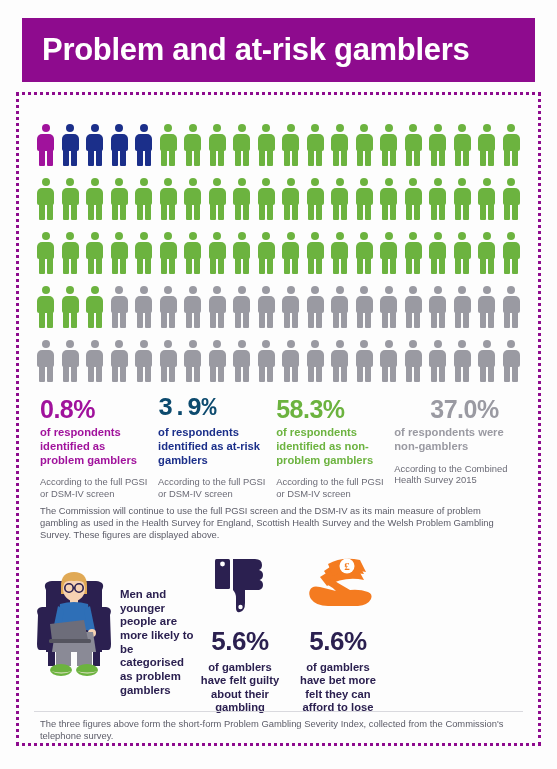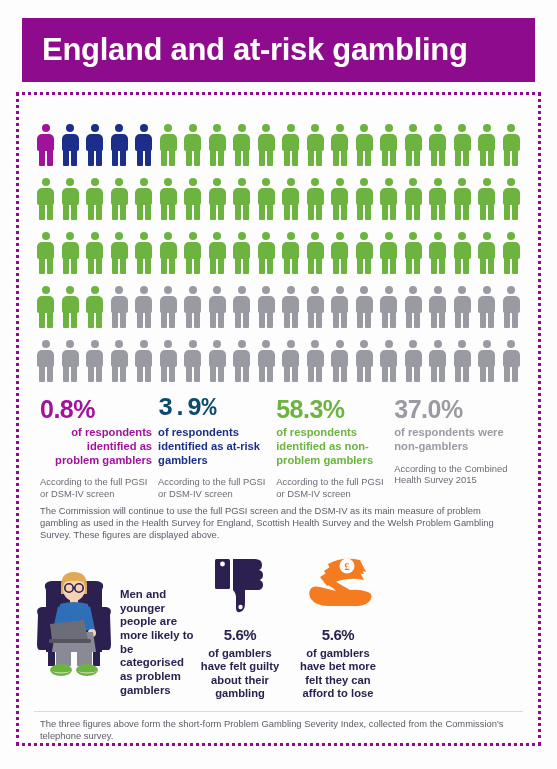--- a/index.html
+++ b/index.html
@@ -171,21 +171,21 @@
     top: 0;
     text-align: center;
   }
   .icon-stat .icon-wrap {
     height: 62px;
     display: flex;
     align-items: flex-end;
     justify-content: center;
   }
   .icon-stat .big-num {
-    font-size: 15px;
+    font-size: 26px;
     font-weight: bold;
     color: #2b2050;
     margin-top: 12px;
     letter-spacing: -0.4px;
   }
   .icon-stat .cap {
     font-size: 11.2px;
     font-weight: bold;
     color: #2b2050;
     line-height: 1.2;
@@ -213,21 +213,21 @@
     color: #5c5c68;
     line-height: 1.3;
   }
 </style>
 </head>
 <body>
 
 <div class="page">
 
   <div class="header-bar" style="background: rgb(142, 11, 142);">
-    <div class="header-title">England and at-risk gambling</div>
+    <div class="header-title">Problem and at-risk gamblers</div>
   </div>
 
   <div class="dotted-frame" style="border-color: rgb(142, 11, 142);"></div>
 
   <div class="people-grid">
       <div class="person" style="color: rgb(160, 18, 156);">
         <span class="head"></span>
         <span class="body"></span>
         <span class="legL"></span>
         <span class="legR"></span>
@@ -825,38 +825,38 @@
         <span class="body"></span>
         <span class="legL"></span>
         <span class="legR"></span>
       </div>
     </div>
 
   <div class="stats-row">
 
     <div class="stat-col">
       <div class="stat-value" style="color: rgb(160, 18, 156);">0.8%</div>
-      <div class="stat-desc" style="color: rgb(160, 18, 156); text-align: right;">of respondents identified as problem gamblers</div>
+      <div class="stat-desc" style="color: rgb(160, 18, 156);">of respondents identified as problem gamblers</div>
       <div class="stat-source">According to the full PGSI or DSM-IV screen</div>
     </div>
 
     <div class="stat-col">
       <div class="stat-value" style="color: #0c4a6e; font-family: Liberation Mono, monospace;">3.9%</div>
       <div class="stat-desc" style="color: rgb(27, 47, 138);">of respondents identified as at-risk gamblers</div>
       <div class="stat-source">According to the full PGSI or DSM-IV screen</div>
     </div>
 
     <div class="stat-col">
       <div class="stat-value" style="color: rgb(108, 179, 63);">58.3%</div>
       <div class="stat-desc" style="color: rgb(108, 179, 63);">of respondents identified as non-problem gamblers</div>
       <div class="stat-source">According to the full PGSI or DSM-IV screen</div>
     </div>
 
     <div class="stat-col wide">
-      <div class="stat-value" style="color: rgb(154, 154, 162);">37.0%</div>
+      <div class="stat-value" style="color: rgb(154, 154, 162); margin-left: 36px;">37.0%</div>
       <div class="stat-desc" style="color: rgb(154, 154, 162);">of respondents were non-gamblers</div>
       <div class="stat-source">According to the Combined Health Survey 2015</div>
     </div>
 
   </div>
 
   <div class="body-note">The Commission will continue to use the full PGSI screen and the DSM-IV as its main measure of problem gambling as used in the Health Survey for England, Scottish Health Survey and the Welsh Problem Gambling Survey. These figures are displayed above.</div>
 
   <div class="lower">
 

